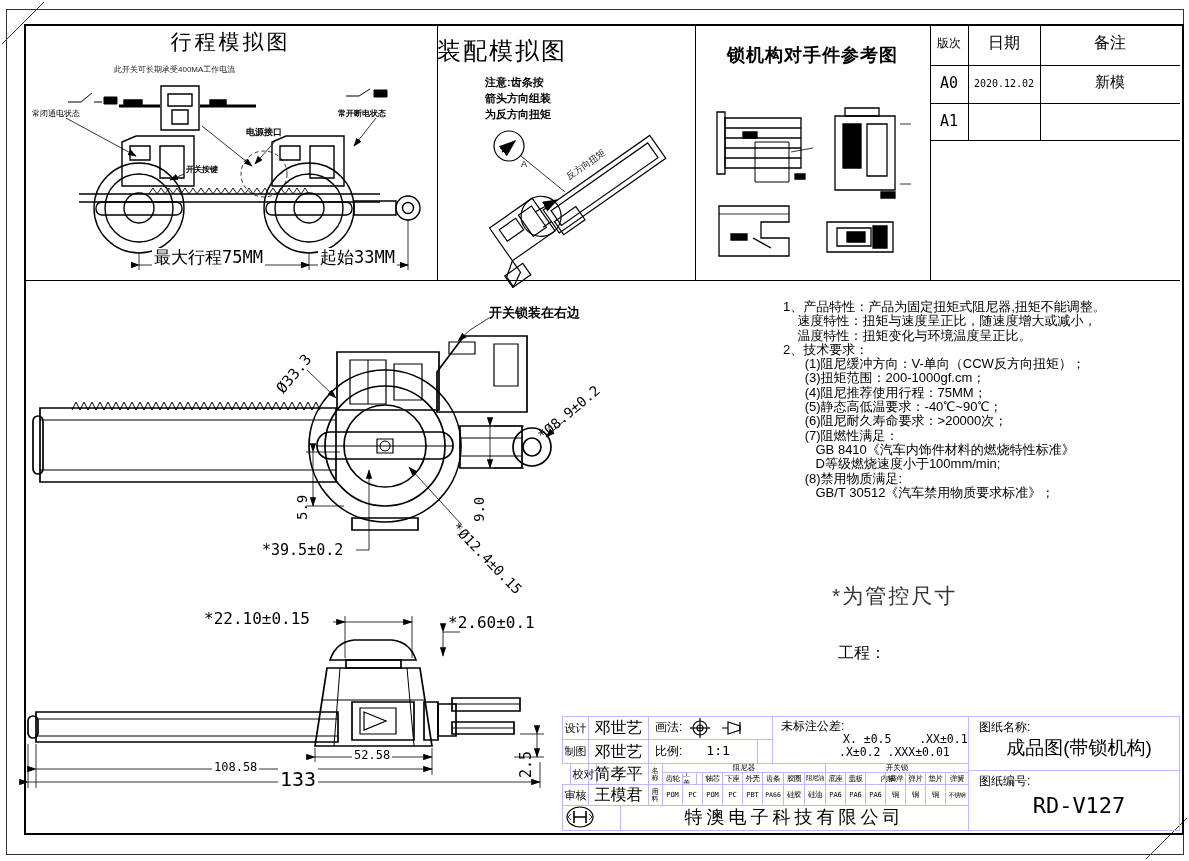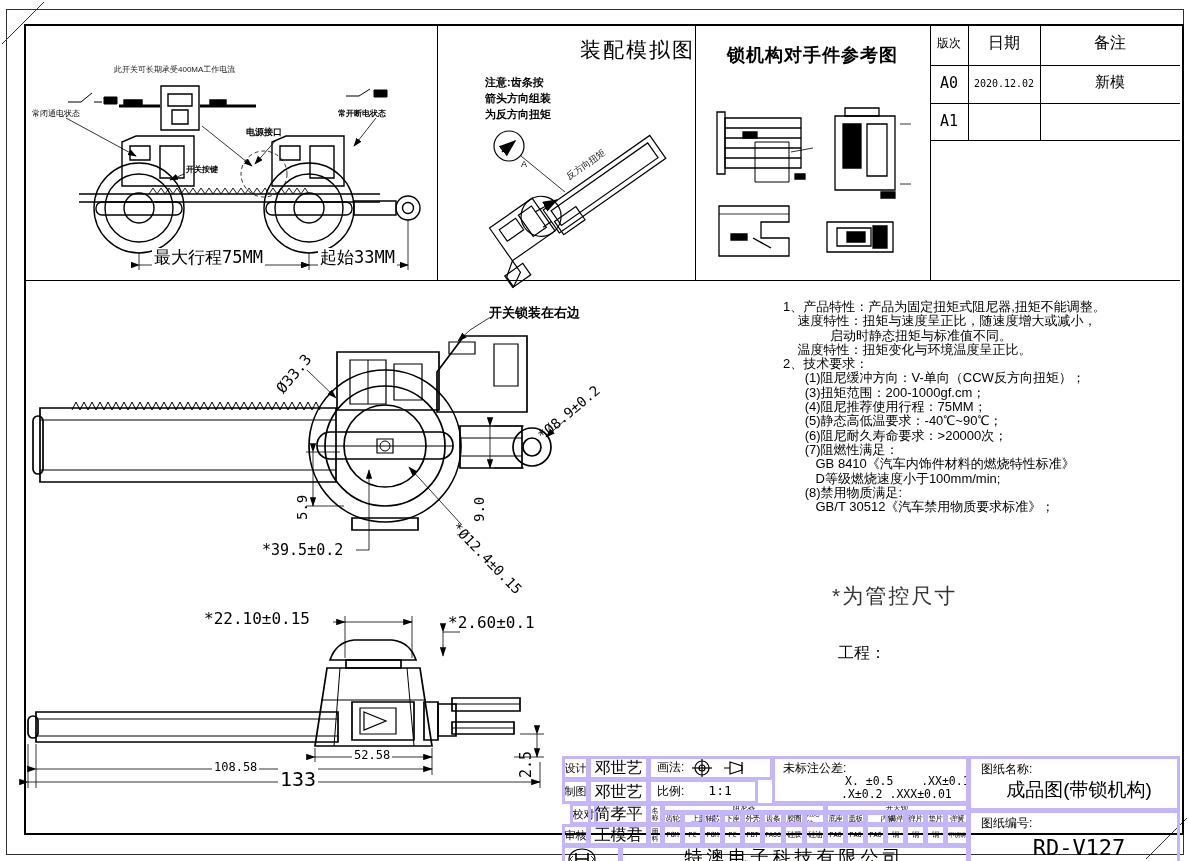--- a/index.html
+++ b/index.html
@@ -1,22 +1,22 @@
 <!DOCTYPE html>
 <html><head>
 <meta charset="utf-8">
 <style>
   html,body{margin:0;padding:0;background:#e8e8e8;}
   #sheet{position:relative;width:1189px;height:861px;background:#fff;overflow:hidden;
          font-family:"Liberation Sans",sans-serif;color:#000;}
   .abs{position:absolute;}
   .t{position:absolute;white-space:pre;line-height:1.1;}
   .dim{font-family:"DejaVu Sans Mono",monospace;}
-  .cell{position:absolute;border:3px solid #c4b5fd;box-sizing:border-box;display:flex;
-        align-items:center;justify-content:center;overflow:hidden;margin-top:40px;}
+  .cell{position:absolute;border:1px solid #c4b5fd;box-sizing:border-box;display:flex;
+        align-items:center;justify-content:center;overflow:hidden;}
   .cell.left{justify-content:flex-start;}
   .vline{position:absolute;width:0;border-left:1.6px solid #000;}
   .hline{position:absolute;height:0;border-top:1.6px solid #000;}
   .thin{border-width:1px;}
   svg{position:absolute;left:0;top:0;overflow:visible;}
   svg *{vector-effect:non-scaling-stroke;}
   .wbg{background:#fff;padding:0 2px;}
 </style>
 </head>
 <body>
@@ -30,20 +30,21 @@
   </svg>
 
   <div class="abs" style="left:24px;top:24px;width:1156px;height:807px;border:2px solid #000;"></div>
 
   <div class="hline" style="left:24px;top:280px;width:1156px;"></div>
   <div class="vline" style="left:437px;top:24px;height:256px;"></div>
   <div class="vline" style="left:695px;top:24px;height:256px;"></div>
   <div class="vline" style="left:930px;top:24px;height:256px;"></div>
 
   <div class="abs" style="left:24px;top:24px;width:413px;height:256px;">
+    <div class="t" style="left:0;top:6px;width:100%;text-align:center;font-size:21px;letter-spacing:3px;">行程模拟图</div>
     <div class="t" style="left:90px;top:42px;font-size:8px;color:#222;">此开关可长期承受400MA工作电流</div>
     <svg width="413" height="256" viewBox="0 0 413 256" fill="none" stroke="#000" stroke-width="1.4">
       <defs>
         <marker id="m1" markerWidth="11" markerHeight="8" refX="10" refY="4" orient="auto">
           <path d="M0,0 L11,4 L0,8 z" fill="#000" stroke="none"></path>
         </marker>
       </defs>
 
       <rect x="137" y="62" width="38" height="44"></rect>
       <rect x="144" y="70" width="24" height="12"></rect>
@@ -108,21 +109,21 @@
     </svg>
     <div class="t" style="left:8px;top:86px;font-size:8px;">常闭通电状态</div>
     <div class="t" style="left:222px;top:104px;font-size:9px;font-weight:bold;">电源接口</div>
     <div class="t" style="left:162px;top:142px;font-size:8px;font-weight:bold;">开关按键</div>
     <div class="t" style="left:314px;top:86px;font-size:8px;font-weight:bold;">常开断电状态</div>
     <div class="t dim wbg" style="left:128px;top:224px;font-size:17px;">最大行程75MM</div>
     <div class="t dim wbg" style="left:294px;top:224px;font-size:17px;">起始33MM</div>
   </div>
 
   <div class="abs" style="left:437px;top:24px;width:258px;height:256px;">
-    <div class="t" style="left:0;top:14px;width:100%;text-align:right;font-size:21px;letter-spacing:2px;">装配模拟图</div>
+    <div class="t" style="left:0;top:14px;width:100%;text-align:left;font-size:24px;letter-spacing:2px;">装配模拟图</div>
     <div class="t" style="left:48px;top:52px;font-size:11px;font-weight:bold;">注意:齿条按</div>
     <div class="t" style="left:48px;top:68px;font-size:11px;font-weight:bold;">箭头方向组装</div>
     <div class="t" style="left:48px;top:84px;font-size:11px;font-weight:bold;">为反方向扭矩</div>
     <svg width="258" height="256" viewBox="0 0 258 256" fill="none" stroke="#000" stroke-width="1.2">
       <defs>
         <marker id="m2" markerWidth="11" markerHeight="8" refX="10" refY="4" orient="auto">
           <path d="M0,0 L11,4 L0,8 z" fill="#000" stroke="none"></path>
         </marker>
       </defs>
       <circle cx="72" cy="122" r="15"></circle>
@@ -325,21 +326,20 @@
   <div class="t dim" style="left:204px;top:610px;font-size:16px;">*22.10±0.15</div>
   <div class="t dim" style="left:448px;top:614px;font-size:16px;">*2.60±0.1</div>
   <div class="t dim wbg" style="left:352px;top:749px;font-size:12px;">52.58</div>
   <div class="t dim wbg" style="left:212px;top:761px;font-size:12px;">108.58</div>
   <div class="t dim wbg" style="left:278px;top:768px;font-size:20px;">133</div>
   <div class="t dim" style="left:518px;top:778px;font-size:15px;transform:rotate(-90deg);transform-origin:0 0;">2.5</div>
 
   <div class="abs" style="left:783px;top:292px;width:395px;font-size:13px;line-height:17px;">
     <div class="t" style="position:static;margin-top:8px;">1、产品特性：产品为固定扭矩式阻尼器,扭矩不能调整。</div>
     <div class="t" style="position:static;">    速度特性：扭矩与速度呈正比，随速度增大或减小，</div>
-    <div class="t" style="position:static;">             启动时静态扭矩与标准值不同。</div>
     <div class="t" style="position:static;">    温度特性：扭矩变化与环境温度呈正比。</div>
     <div class="t" style="position:static;">2、技术要求：</div>
     <div class="t" style="position:static;">      (1)阻尼缓冲方向：V-单向（CCW反方向扭矩）；</div>
     <div class="t" style="position:static;">      (3)扭矩范围：200-1000gf.cm；</div>
     <div class="t" style="position:static;">      (4)阻尼推荐使用行程：75MM；</div>
     <div class="t" style="position:static;">      (5)静态高低温要求：-40℃~90℃；</div>
     <div class="t" style="position:static;">      (6)阻尼耐久寿命要求：&gt;20000次；</div>
     <div class="t" style="position:static;">      (7)阻燃性满足：</div>
     <div class="t" style="position:static;">         GB 8410《汽车内饰件材料的燃烧特性标准》</div>
     <div class="t" style="position:static;">         D等级燃烧速度小于100mm/min;</div>
@@ -409,21 +409,21 @@
     <div class="cell" style="left:100px;top:47px;width:164px;height:10px;">
       <span class="t" style="position:static;font-size:7.5px;line-height:8px;">阻尼器</span>
       </div>
     <div class="cell" style="left:263px;top:47px;width:144px;height:10px;">
       <span class="t" style="position:static;font-size:7.5px;line-height:8px;">开关锁</span>
       </div>
 
     <div class="cell" style="left:100px;top:56px;width:21px;height:13px;">
         <span style="font-size:7.5px;letter-spacing:-0.5px;">齿轮</span>
       </div>
-    <div class="cell" style="left:120px;top:56px;width:33px;height:13px;">
+    <div class="cell" style="left:120px;top:56px;width:15px;height:13px;">
         <span style="font-size:7.5px;letter-spacing:-0.5px;">上盖</span>
       </div>
     <div class="cell" style="left:140px;top:56px;width:21px;height:13px;">
         <span style="font-size:7.5px;letter-spacing:-0.5px;">轴芯</span>
       </div>
     <div class="cell" style="left:160px;top:56px;width:21px;height:13px;">
         <span style="font-size:7.5px;letter-spacing:-0.5px;">下座</span>
       </div>
     <div class="cell" style="left:180px;top:56px;width:21px;height:13px;">
         <span style="font-size:7.5px;letter-spacing:-0.5px;">外壳</span>

